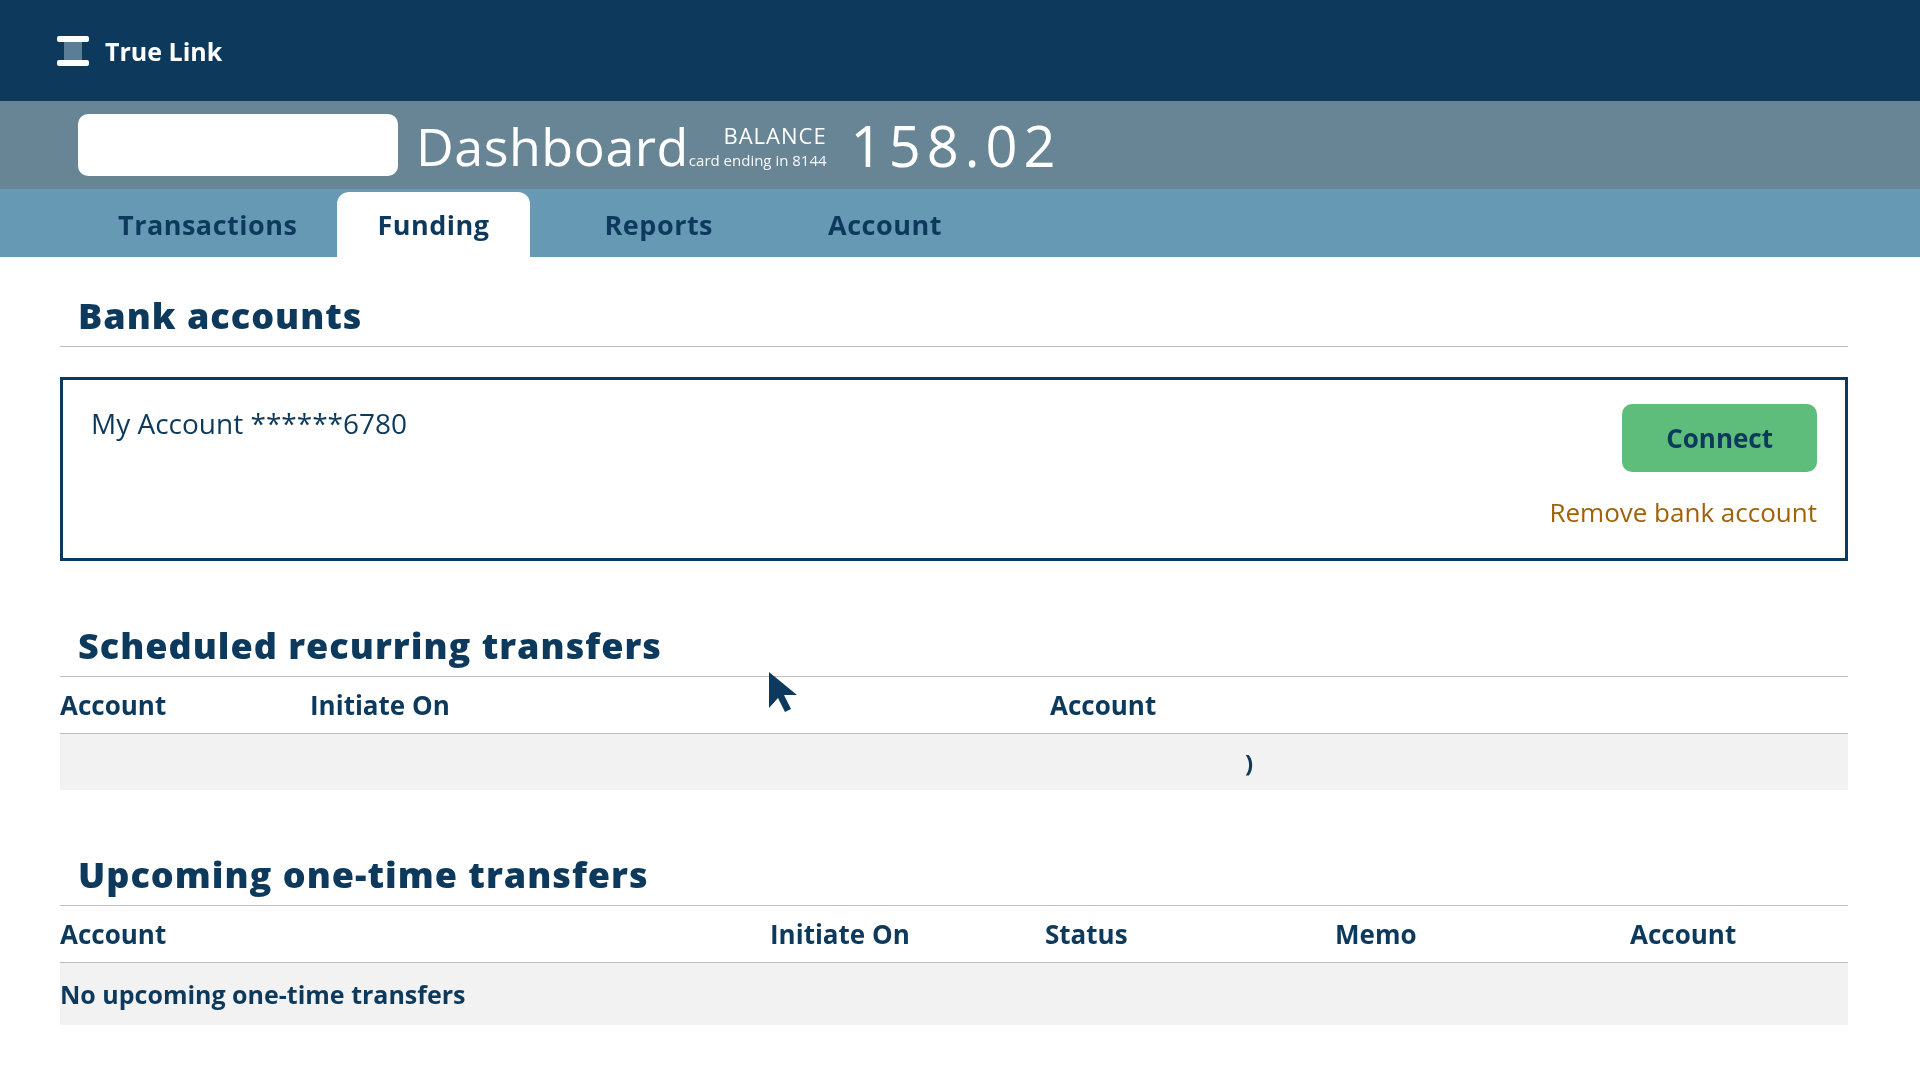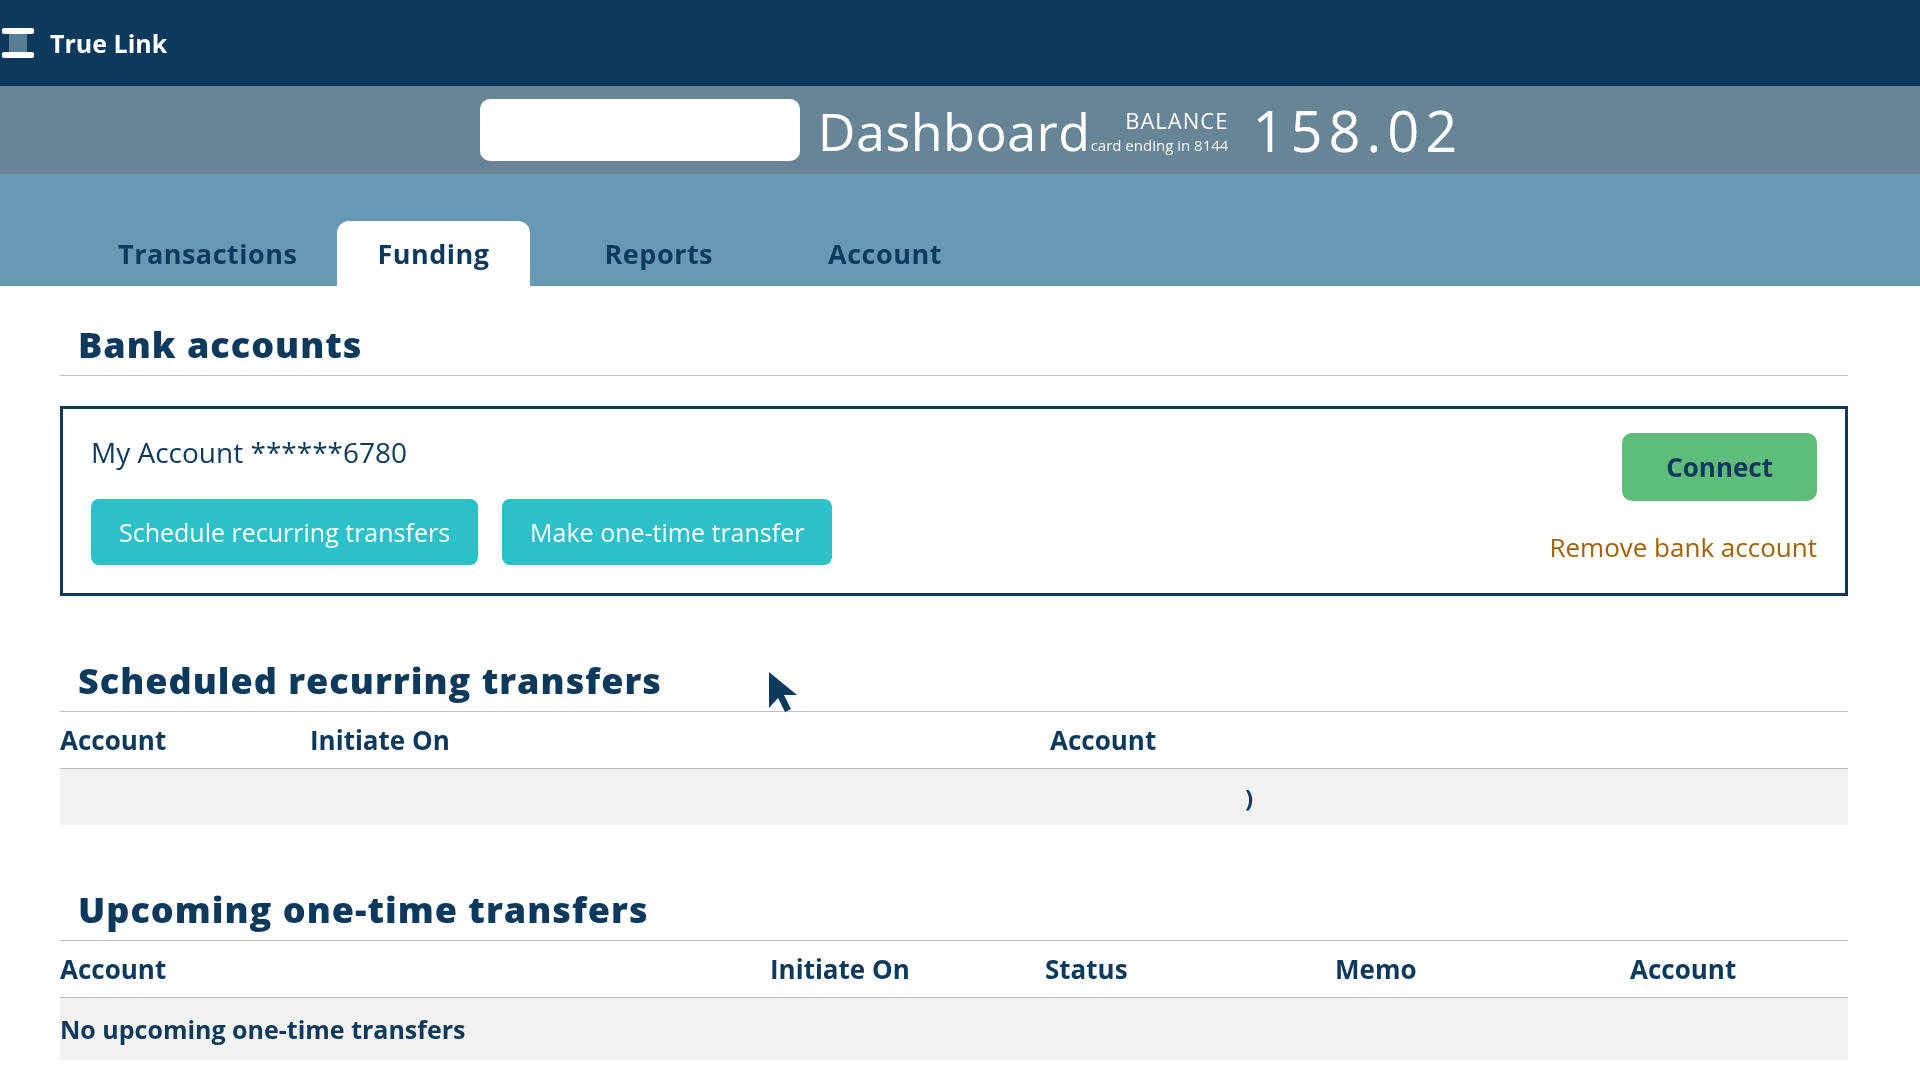--- a/index.html
+++ b/index.html
@@ -11,23 +11,24 @@
     font-family: "Open Sans", "Segoe UI", Arial, sans-serif;
     background: #fff;
     width: 1920px;
     height: 1080px;
     overflow: hidden;
   }
 
   
   .topbar {
     background: #0d3a5c;
-    height: 86px;
-    display: flex;
-    align-items: center;
+    height: 101px;
+    display: flex;
+    align-items: center;
+    padding-left: 55px;
   }
   .logo-wrap {
     display: flex;
     align-items: center;
     gap: 14px;
   }
   .logo-icon {
     width: 36px;
     height: 36px;
   }
@@ -37,21 +38,21 @@
     font-weight: 700;
   }
 
   
   .subheader {
     background: #688596;
     height: 88px;
     display: flex;
     align-items: center;
     padding: 0 55px 0 78px;
-    justify-content: center;
+    justify-content: flex-start;
   }
   .subheader-left {
     display: flex;
     align-items: center;
     gap: 18px;
   }
   .card-select {
     background: #fff;
     width: 320px;
     height: 62px;
@@ -83,21 +84,21 @@
   .balance-amount {
     color: #fff;
     font-size: 56px;
     font-weight: 400;
     letter-spacing: 6px;
   }
 
   
   .tabsbar {
     background: #6699b4;
-    height: 112px;
+    height: 68px;
     display: flex;
     align-items: flex-end;
     padding-left: 78px;
   }
   .tab {
     color: #0d3a5c;
     font-size: 27px;
     font-weight: 700;
     padding: 14px 40px 14px 40px;
     cursor: pointer;
@@ -272,24 +273,20 @@
 </div>
 
 <div class="content">
 
   <div class="section-title first">Bank accounts</div>
   <hr class="rule">
 
   <div class="bank-card">
     <div class="bank-left">
       <div class="bank-account-name">My Account ******6780</div>
-      <div class="btn-row">
-        <button class="btn btn-teal">Schedule recurring transfers</button>
-        <button class="btn btn-teal">Make one-time transfer</button>
-      </div>
     </div>
     <div class="bank-right">
       <button class="btn btn-green">Connect</button>
       <div class="remove-link">Remove bank account</div>
     </div>
   </div>
 
   <div class="section-title tight-top">Scheduled recurring transfers</div>
   <div class="table-head scheduled" style="border-top:1px solid #bdbdbd;">
     <div class="th col-account1">Account</div>

